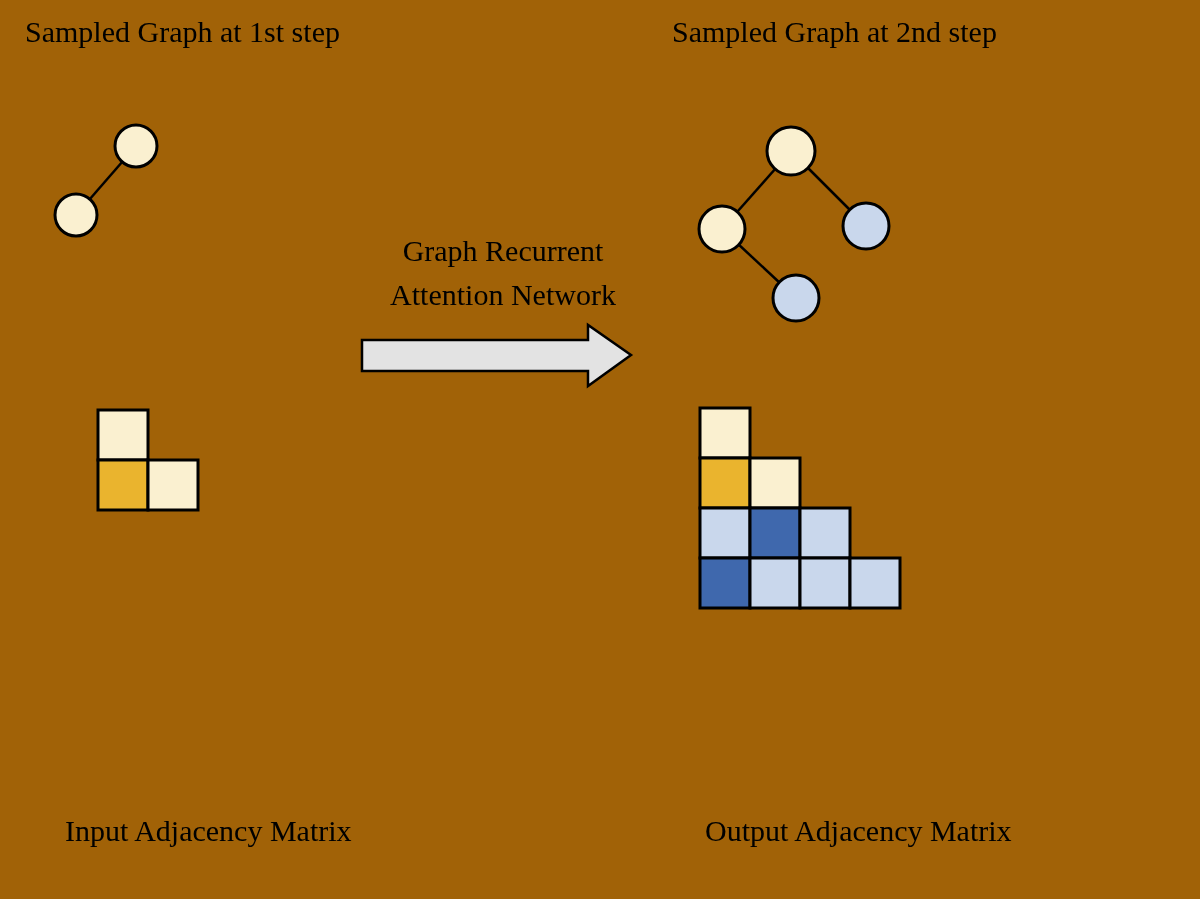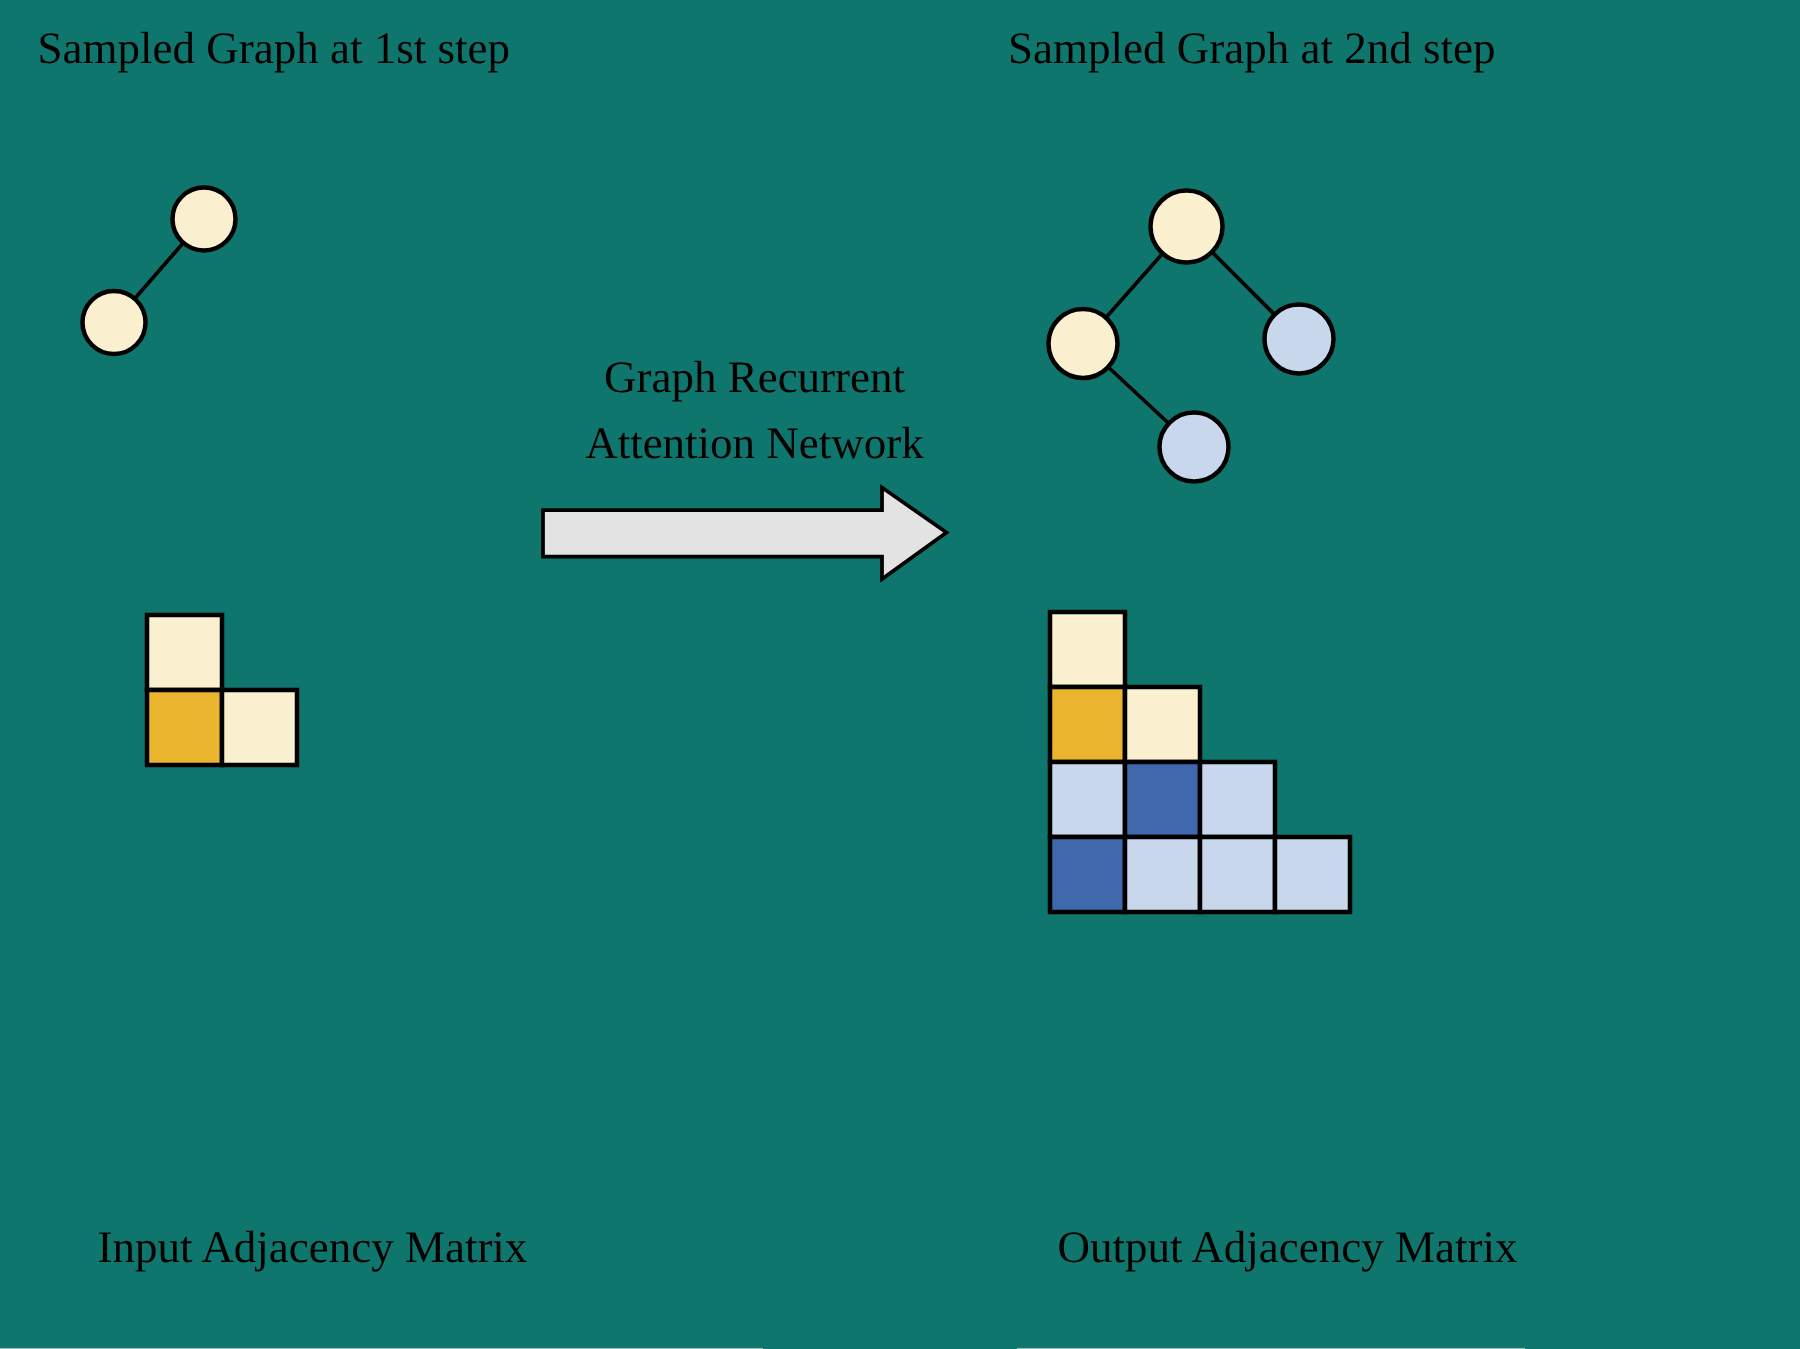--- a/index.html
+++ b/index.html
@@ -4,21 +4,21 @@
 <style>
   html, body {
     margin: 0;
     padding: 0;
     background: #ffffff;
   }
   .canvas-wrap {
     position: relative;
     width: 1200px;
     height: 899px;
-    background: #0f766e;
+    background: #a16207;
     overflow: hidden;
   }
   svg {
     display: block;
   }
   .title {
     font-family: "Liberation Serif", serif;
     font-size: 30px;
     fill: #000000;
   }

